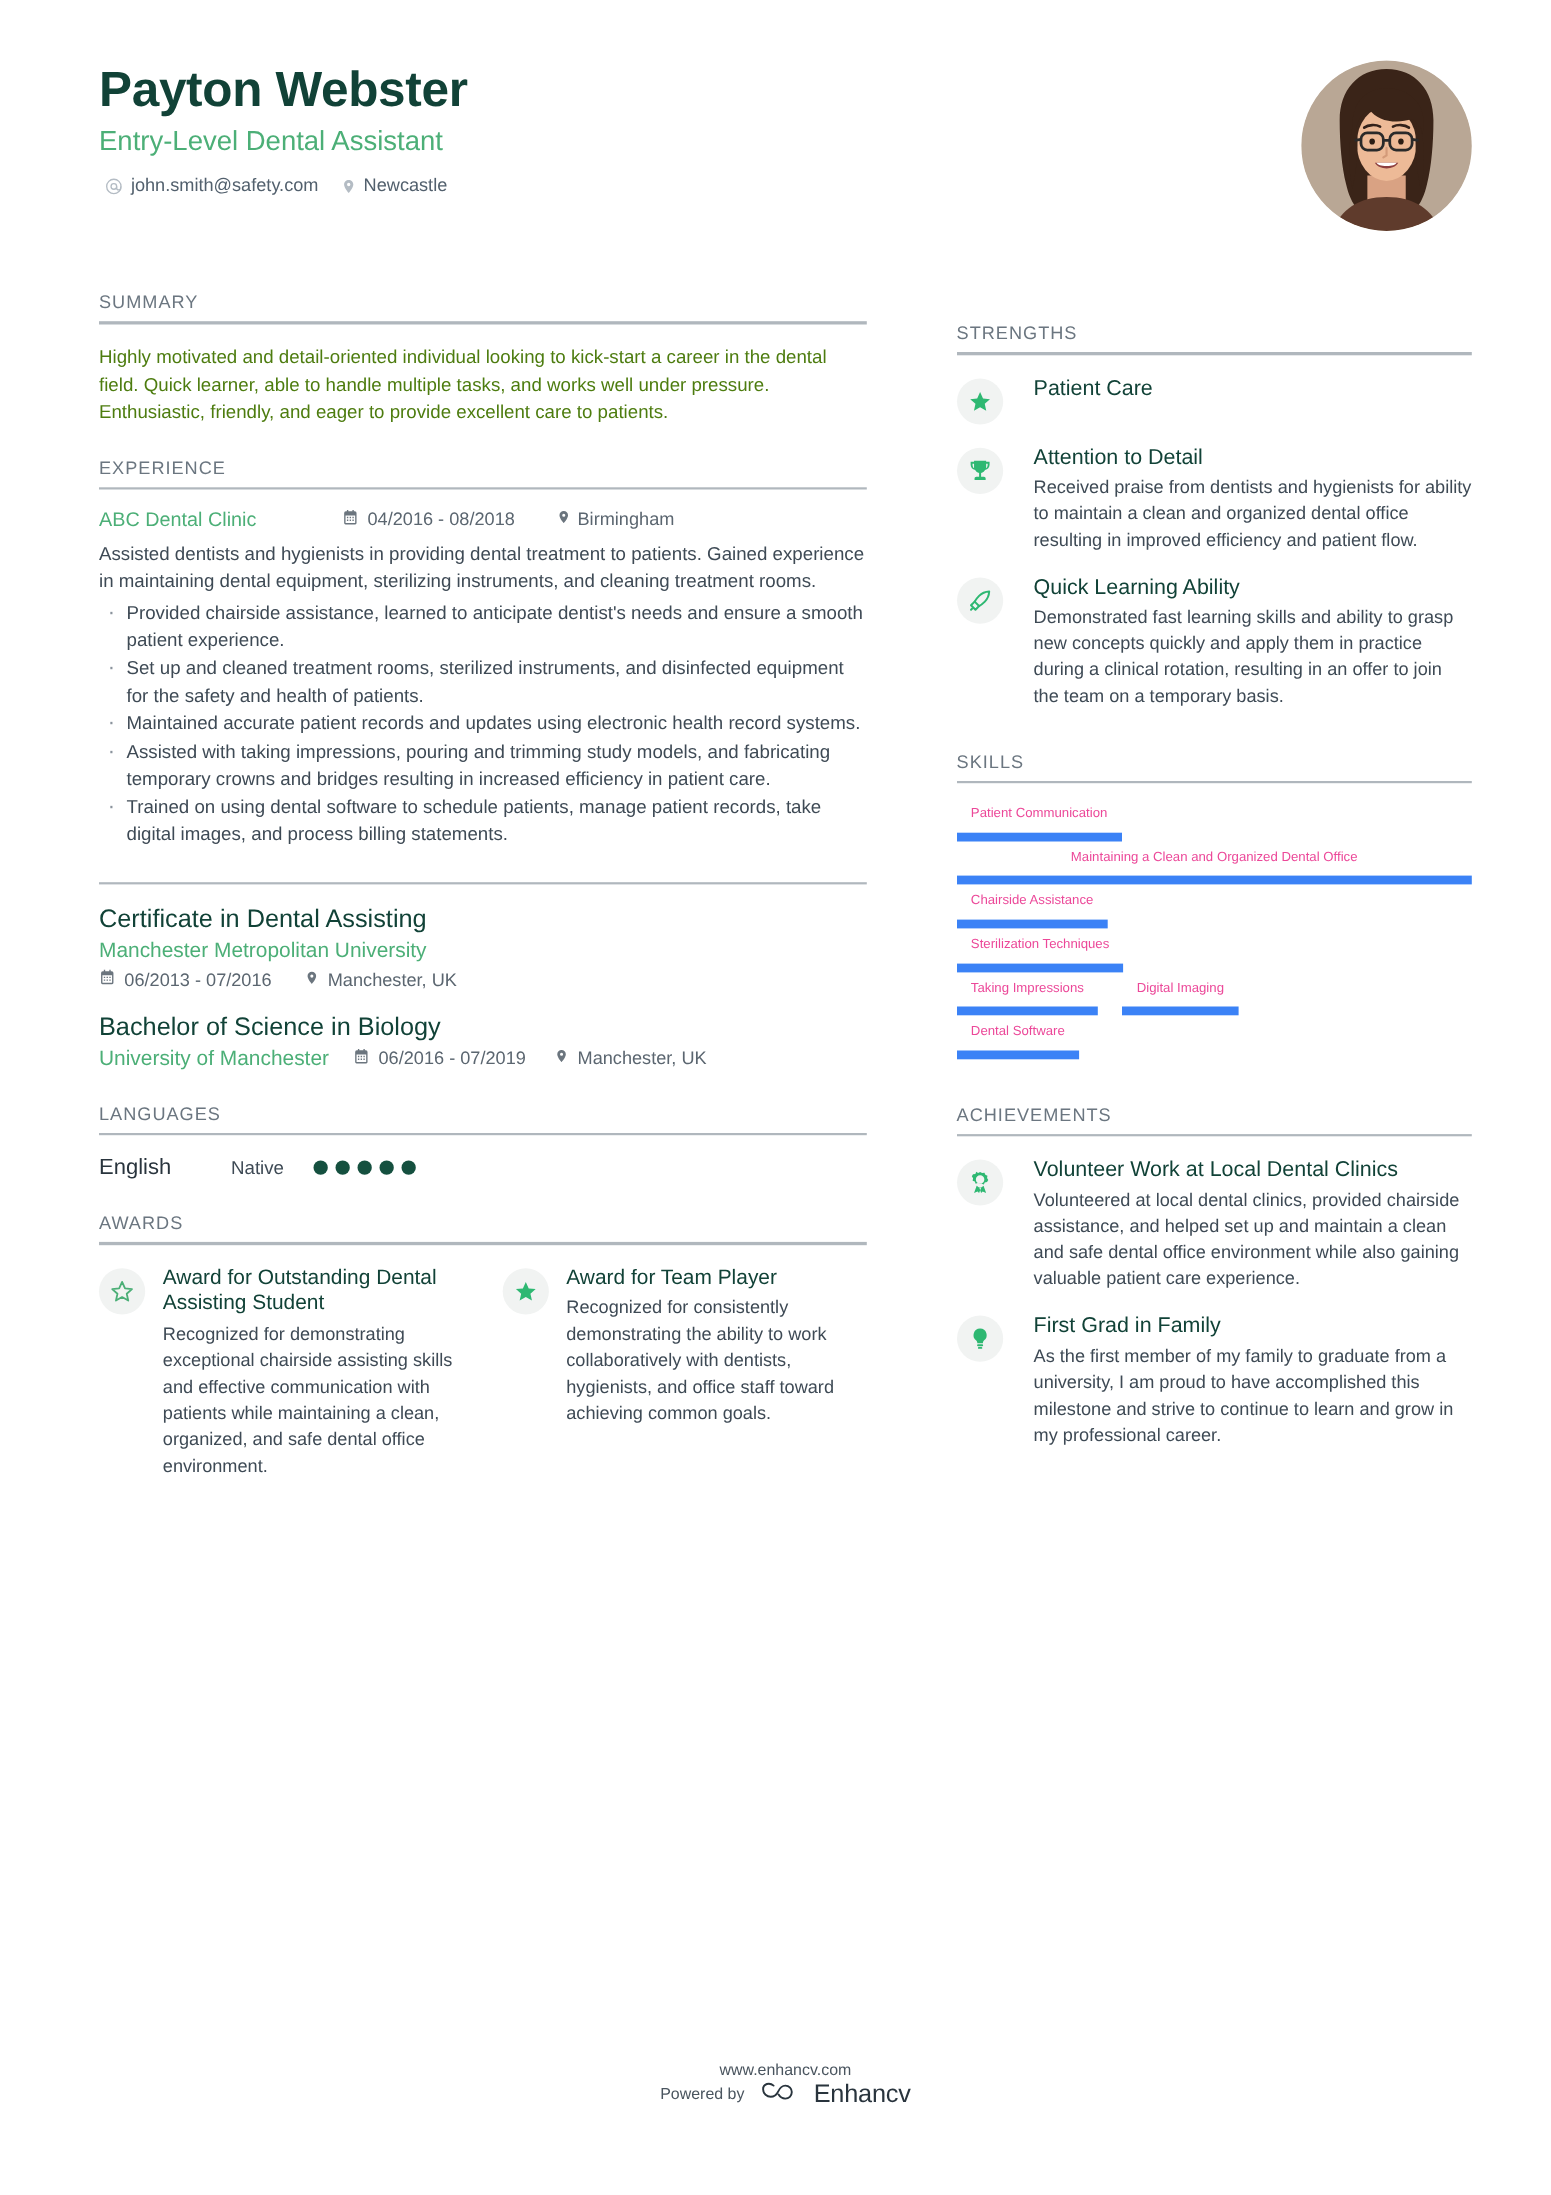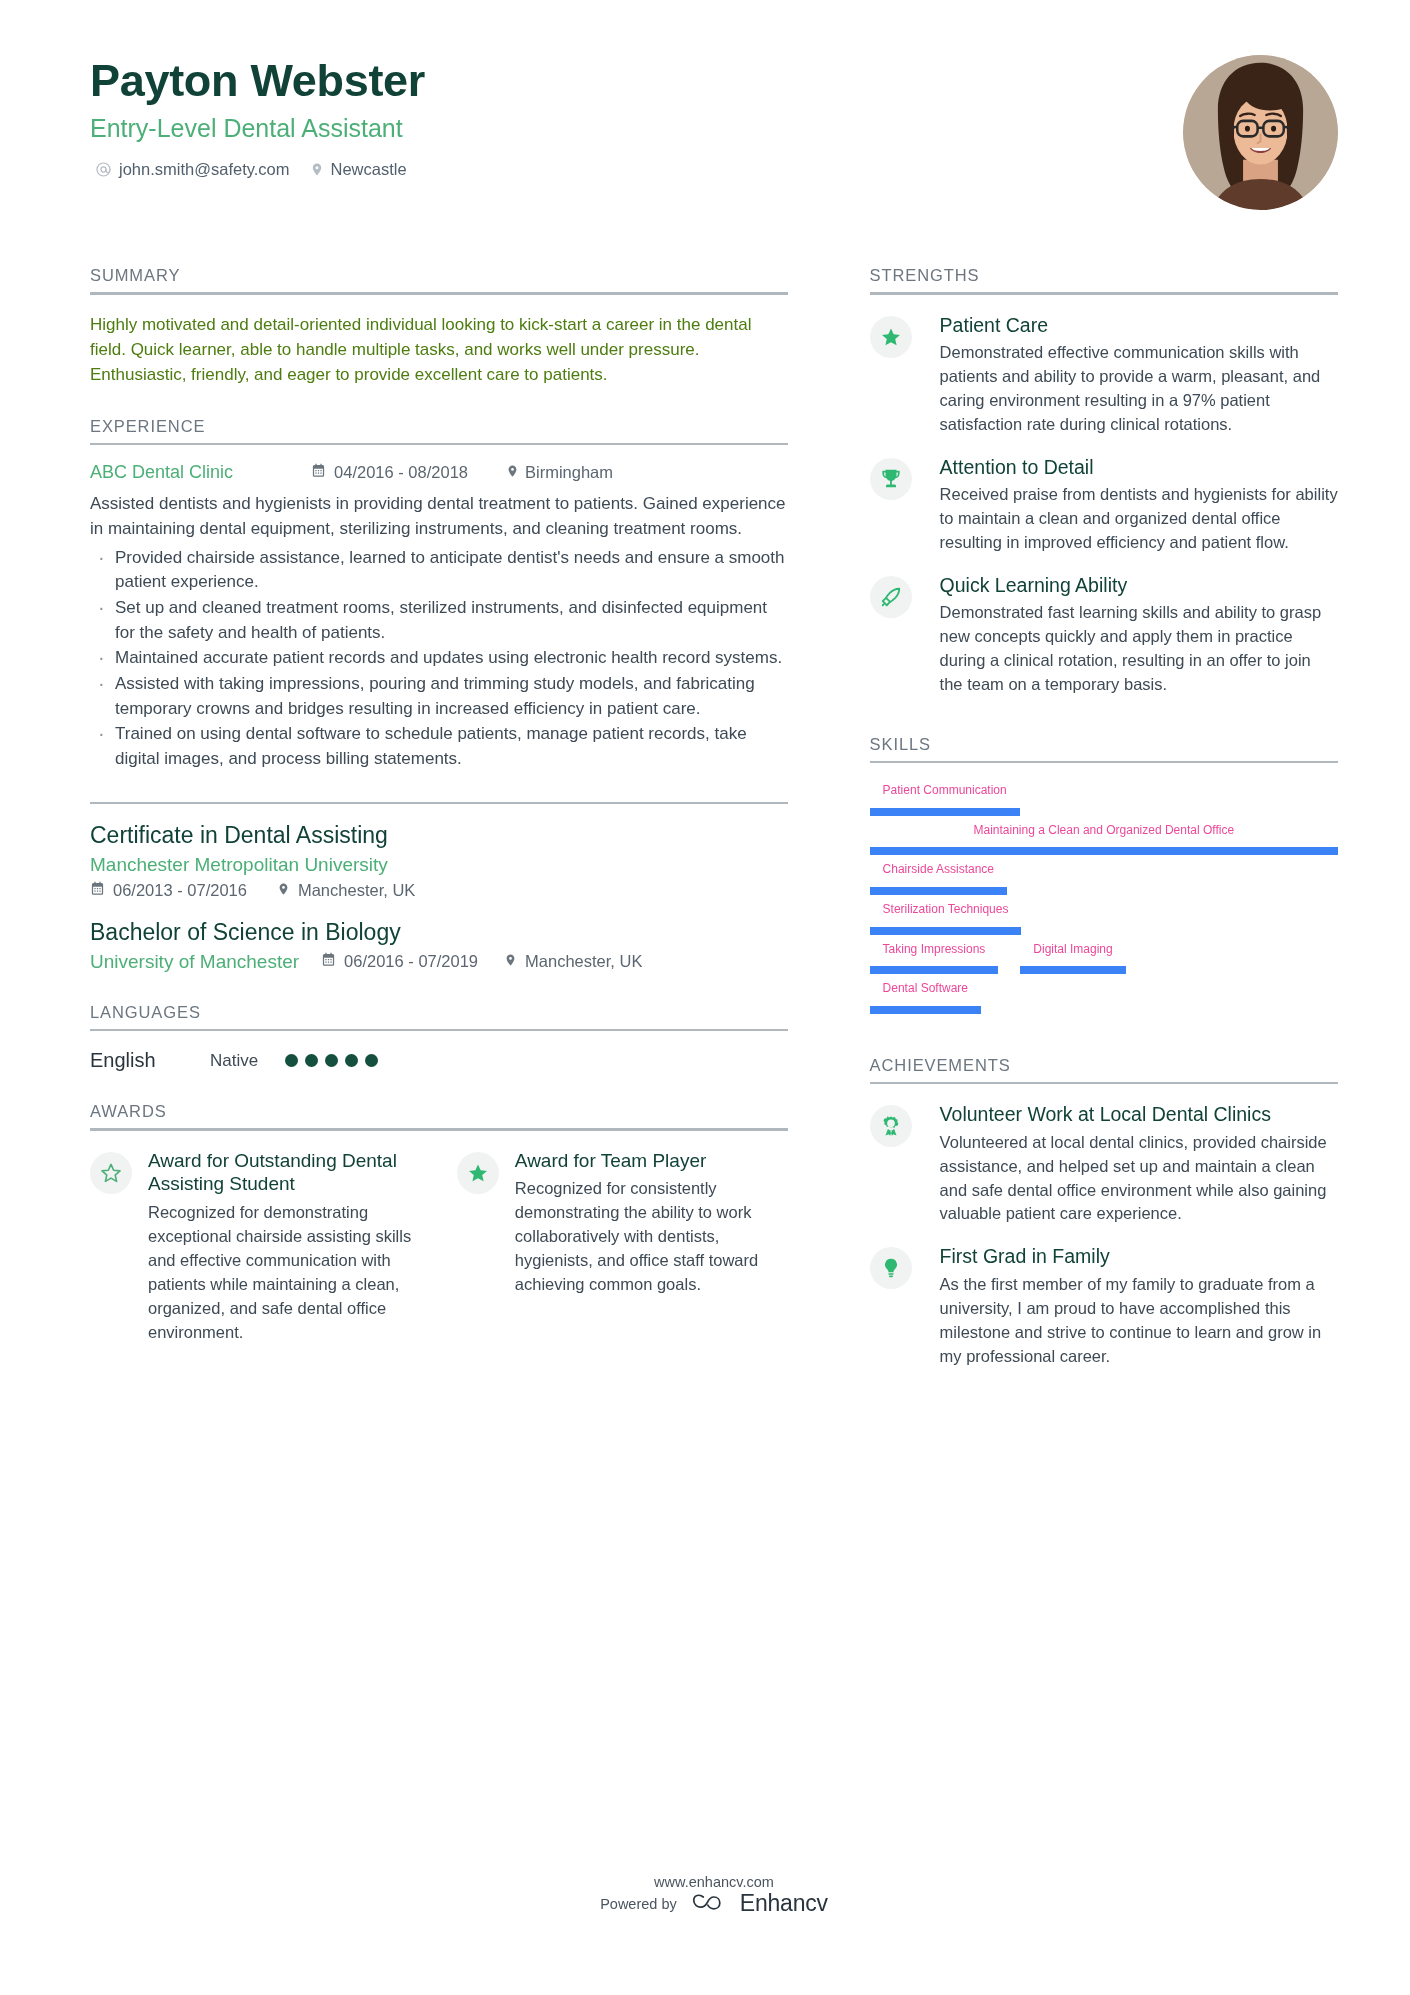--- a/index.html
+++ b/index.html
@@ -54,21 +54,21 @@
     top: 0px;
     width: 155px;
     height: 155px;
     border-radius: 50%;
     overflow: hidden;
     background: #cfc2b4;
   }
   .avatar svg { display: block; width: 100%; height: 100%; }
 
   
-  .cols { display: flex; gap: 82px; margin-top: 6px; }
+  .cols { display: flex; gap: 82px; margin-top: 6px; align-items: center; }
   .col-left { width: 700px; }
   .col-right { width: 470px; }
 
   
   .sec { margin-top: 30px; }
   .sec-title {
     font-size: 16.5px;
     letter-spacing: 0.9px;
     color: #6b7680;
     text-transform: uppercase;
@@ -448,21 +448,20 @@
         <div class="sec-rule"></div>
 
         <div class="sitem">
           <span class="ic-circle">
             <svg width="22" height="22" viewBox="0 0 24 24" fill="#2eb872">
               <polygon points="12,2.6 14.9,9 21.8,9.7 16.6,14.3 18.1,21.1 12,17.6 5.9,21.1 7.4,14.3 2.2,9.7 9.1,9"></polygon>
             </svg>
           </span>
           <span class="sitem-body">
             <span class="sitem-title" style="display:block;">Patient Care</span>
-            <span class="sitem-text" style="display:block;">Demonstrated effective communication skills with patients and ability to provide a warm, pleasant, and caring environment resulting in a 97% patient satisfaction rate during clinical rotations.</span>
           </span>
         </div>
 
         <div class="sitem">
           <span class="ic-circle">
             <svg width="22" height="22" viewBox="0 0 24 24" fill="#2eb872">
               <path d="M18 3V2H6v1H2.6v3.1c0 2.6 1.9 4.8 4.5 5.2.8 1.5 2.2 2.6 3.9 2.9V18H8.2c-.9 0-1.7.7-1.7 1.7V21h11v-1.3c0-1-.8-1.7-1.7-1.7H13v-3.8c1.7-.3 3.1-1.4 3.9-2.9 2.6-.4 4.5-2.6 4.5-5.2V3H18zM4.5 6.1V4.9H6v4.6C5.1 9 4.5 7.6 4.5 6.1zm15 0c0 1.5-.6 2.9-1.5 3.4V4.9h1.5v1.2z"></path>
             </svg>
           </span>
           <span class="sitem-body">

